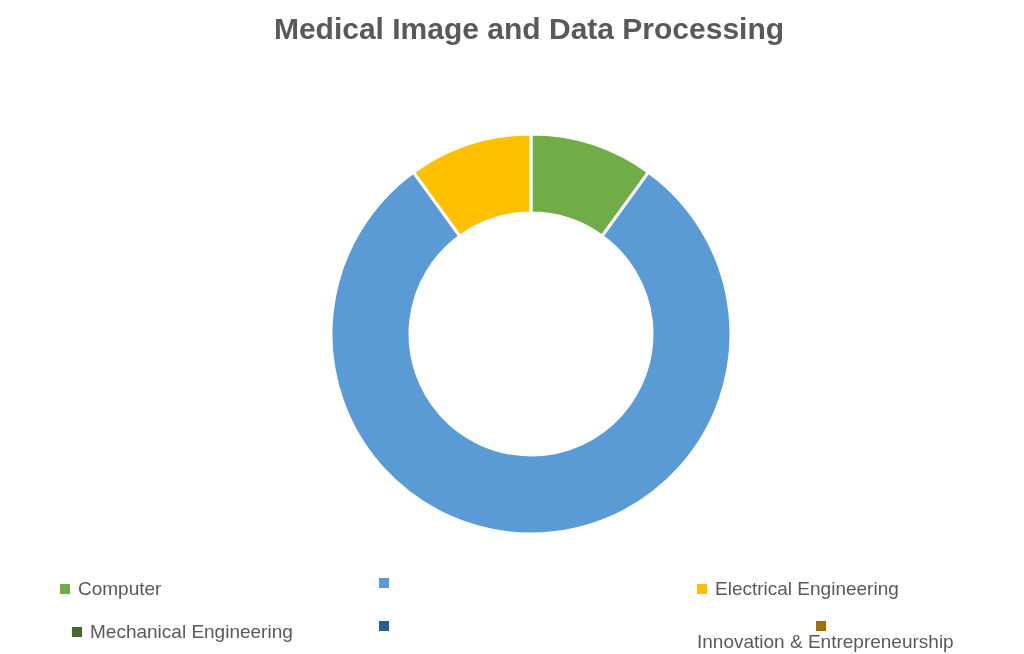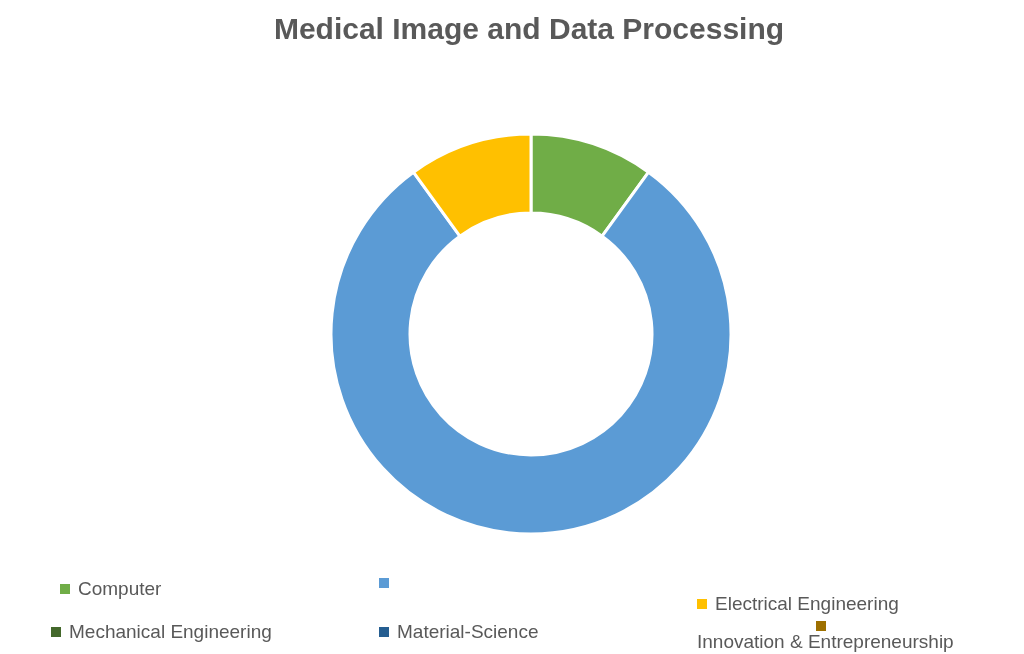--- a/index.html
+++ b/index.html
@@ -24,29 +24,28 @@
 </svg>
 
 <div class="legend">
   <div class="legend-item" style="left:60px; top:6px;">
     <span class="swatch" style="background: rgb(112, 173, 71);"></span>
     <span>Computer</span>
   </div>
   <div class="legend-item" style="left:379px; top:6px;">
     <span class="swatch" style="background: rgb(91, 155, 213);"></span>
   </div>
-  <div class="legend-item" style="left:697px; top:6px;margin-top:15px;">
+  <div class="legend-item" style="left:697px; top:6px;">
     <span class="swatch" style="background: rgb(255, 192, 0);"></span>
     <span>Electrical Engineering</span>
   </div>
-  <div class="legend-item" style="left:51px; top:49px;">
+  <div class="legend-item" style="left:72px; top:49px;">
     <span class="swatch" style="background: rgb(67, 104, 43);"></span>
     <span>Mechanical Engineering</span>
   </div>
   <div class="legend-item" style="left:379px; top:49px;">
     <span class="swatch" style="background: rgb(37, 94, 145);"></span>
-    <span>Material-Science</span>
   </div>
   <div class="legend-item" style="left:697px; top:49px;flex-direction:column;">
     <span class="swatch" style="background: rgb(158, 112, 0);"></span>
     <span>Innovation &amp; Entrepreneurship</span>
   </div>
 </div>
 
 </body></html>

